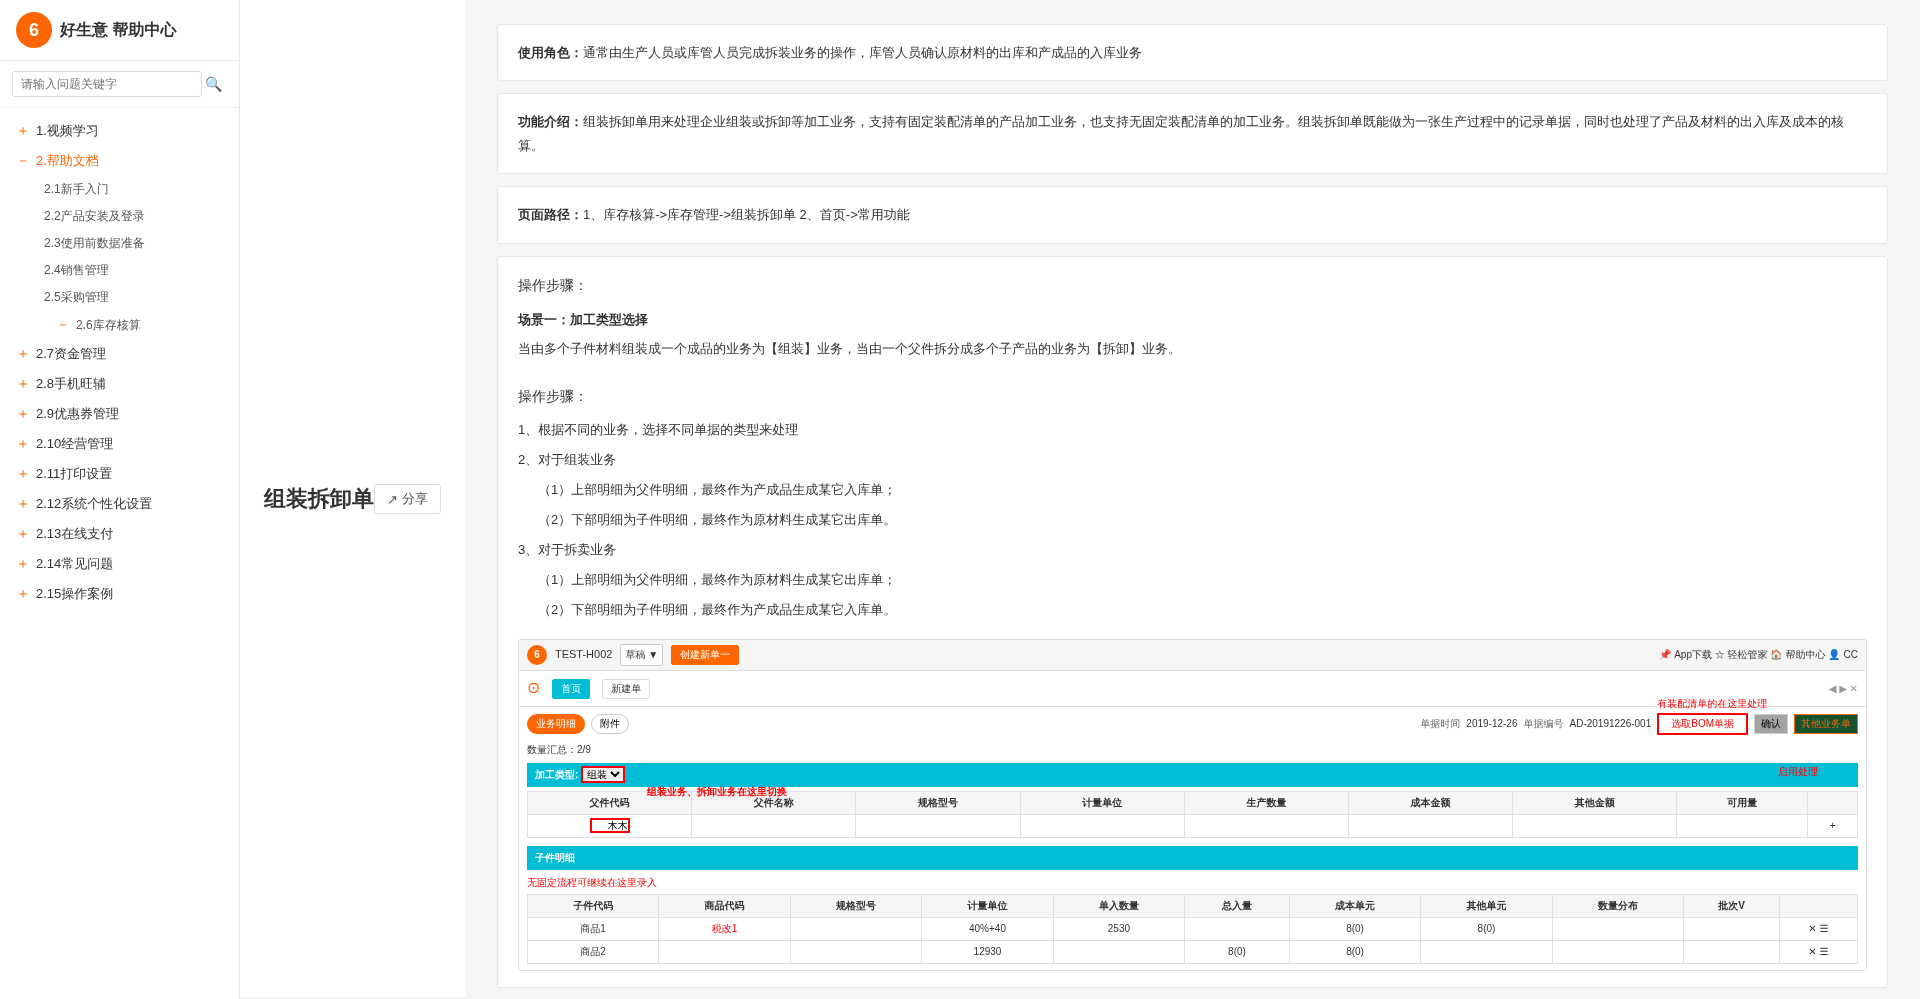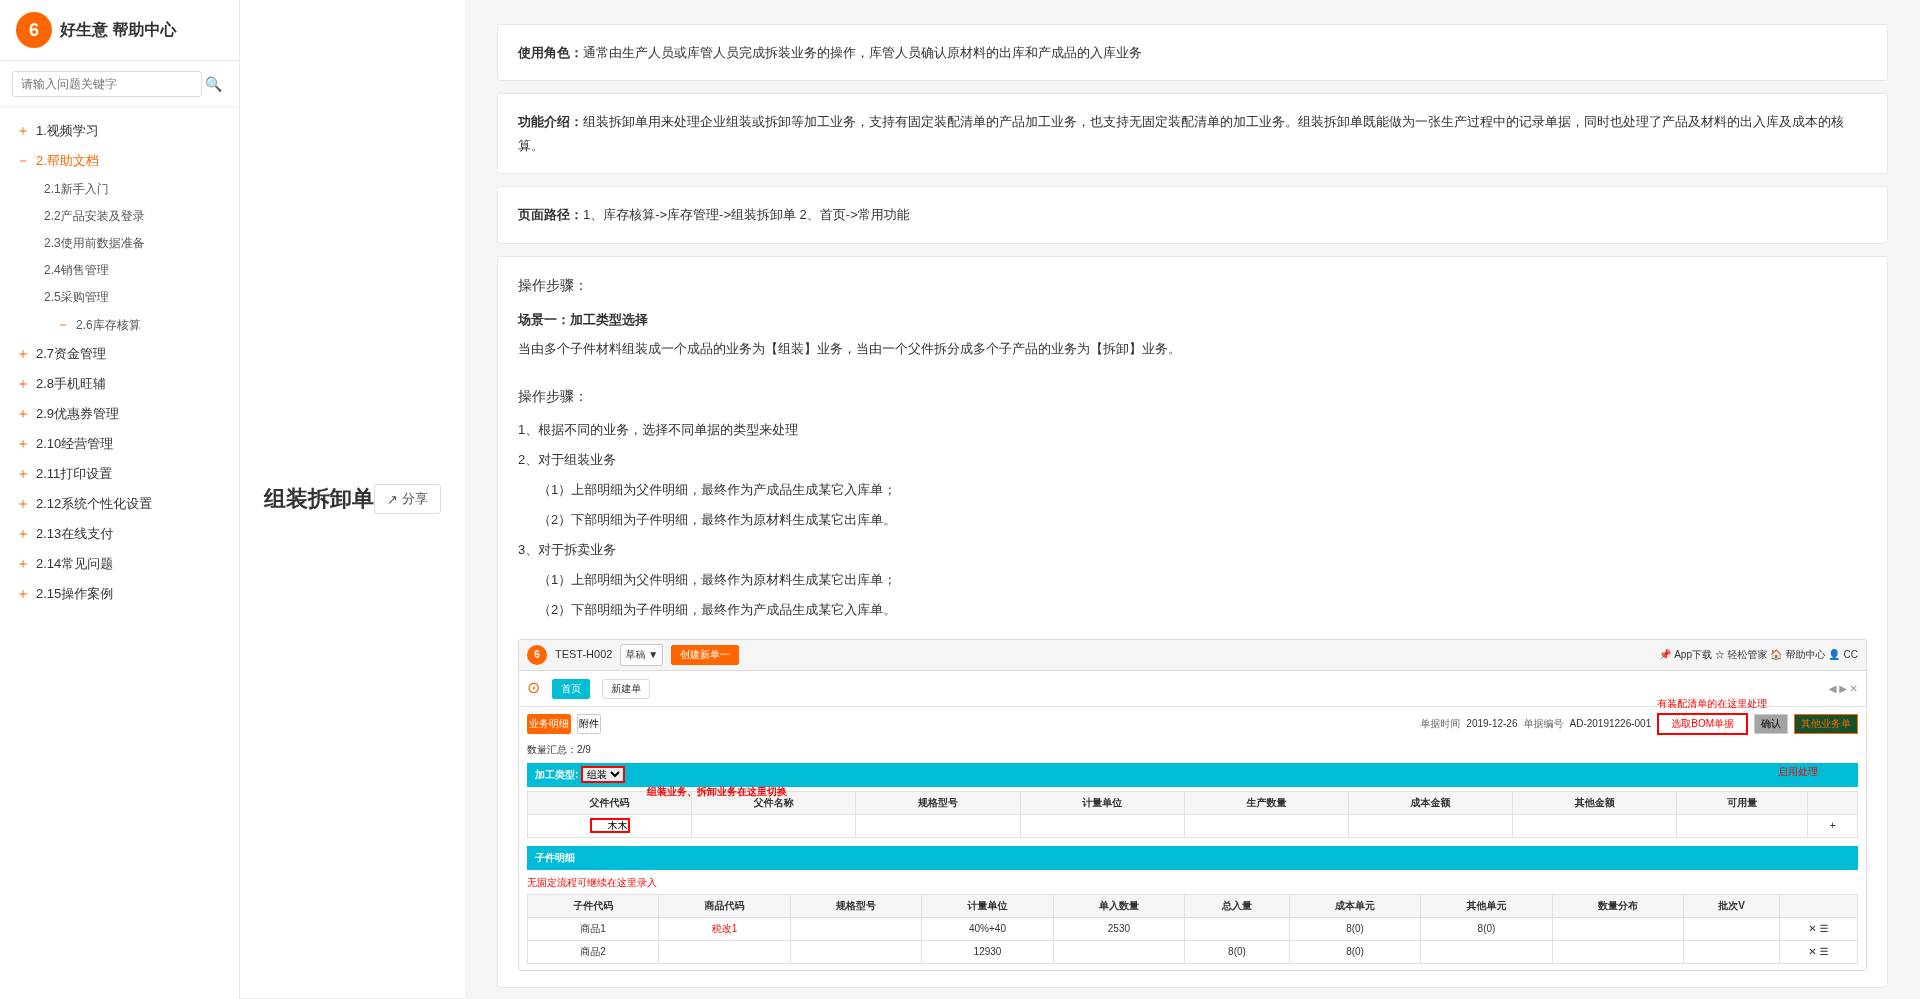--- a/index.html
+++ b/index.html
@@ -226,23 +226,23 @@
       background: #fff;
     }
     .app-toolbar {
       display: flex;
       align-items: center;
       gap: 6px;
       margin-bottom: 6px;
       font-size: 10px;
     }
     .app-toolbar-btn {
-      padding: 2px 1px;
+      padding: 2px 8px;
       border: 1px solid #ccc;
-      border-radius: 2px;
+      border-radius: 10px;
       background: #fff;
       font-size: 10px;
       cursor: pointer;
     }
     .app-toolbar-btn.active { background: #ff6600; color: #fff; border-color: #ff6600; }
     .app-table {
       width: 100%;
       border-collapse: collapse;
       font-size: 10px;
     }

